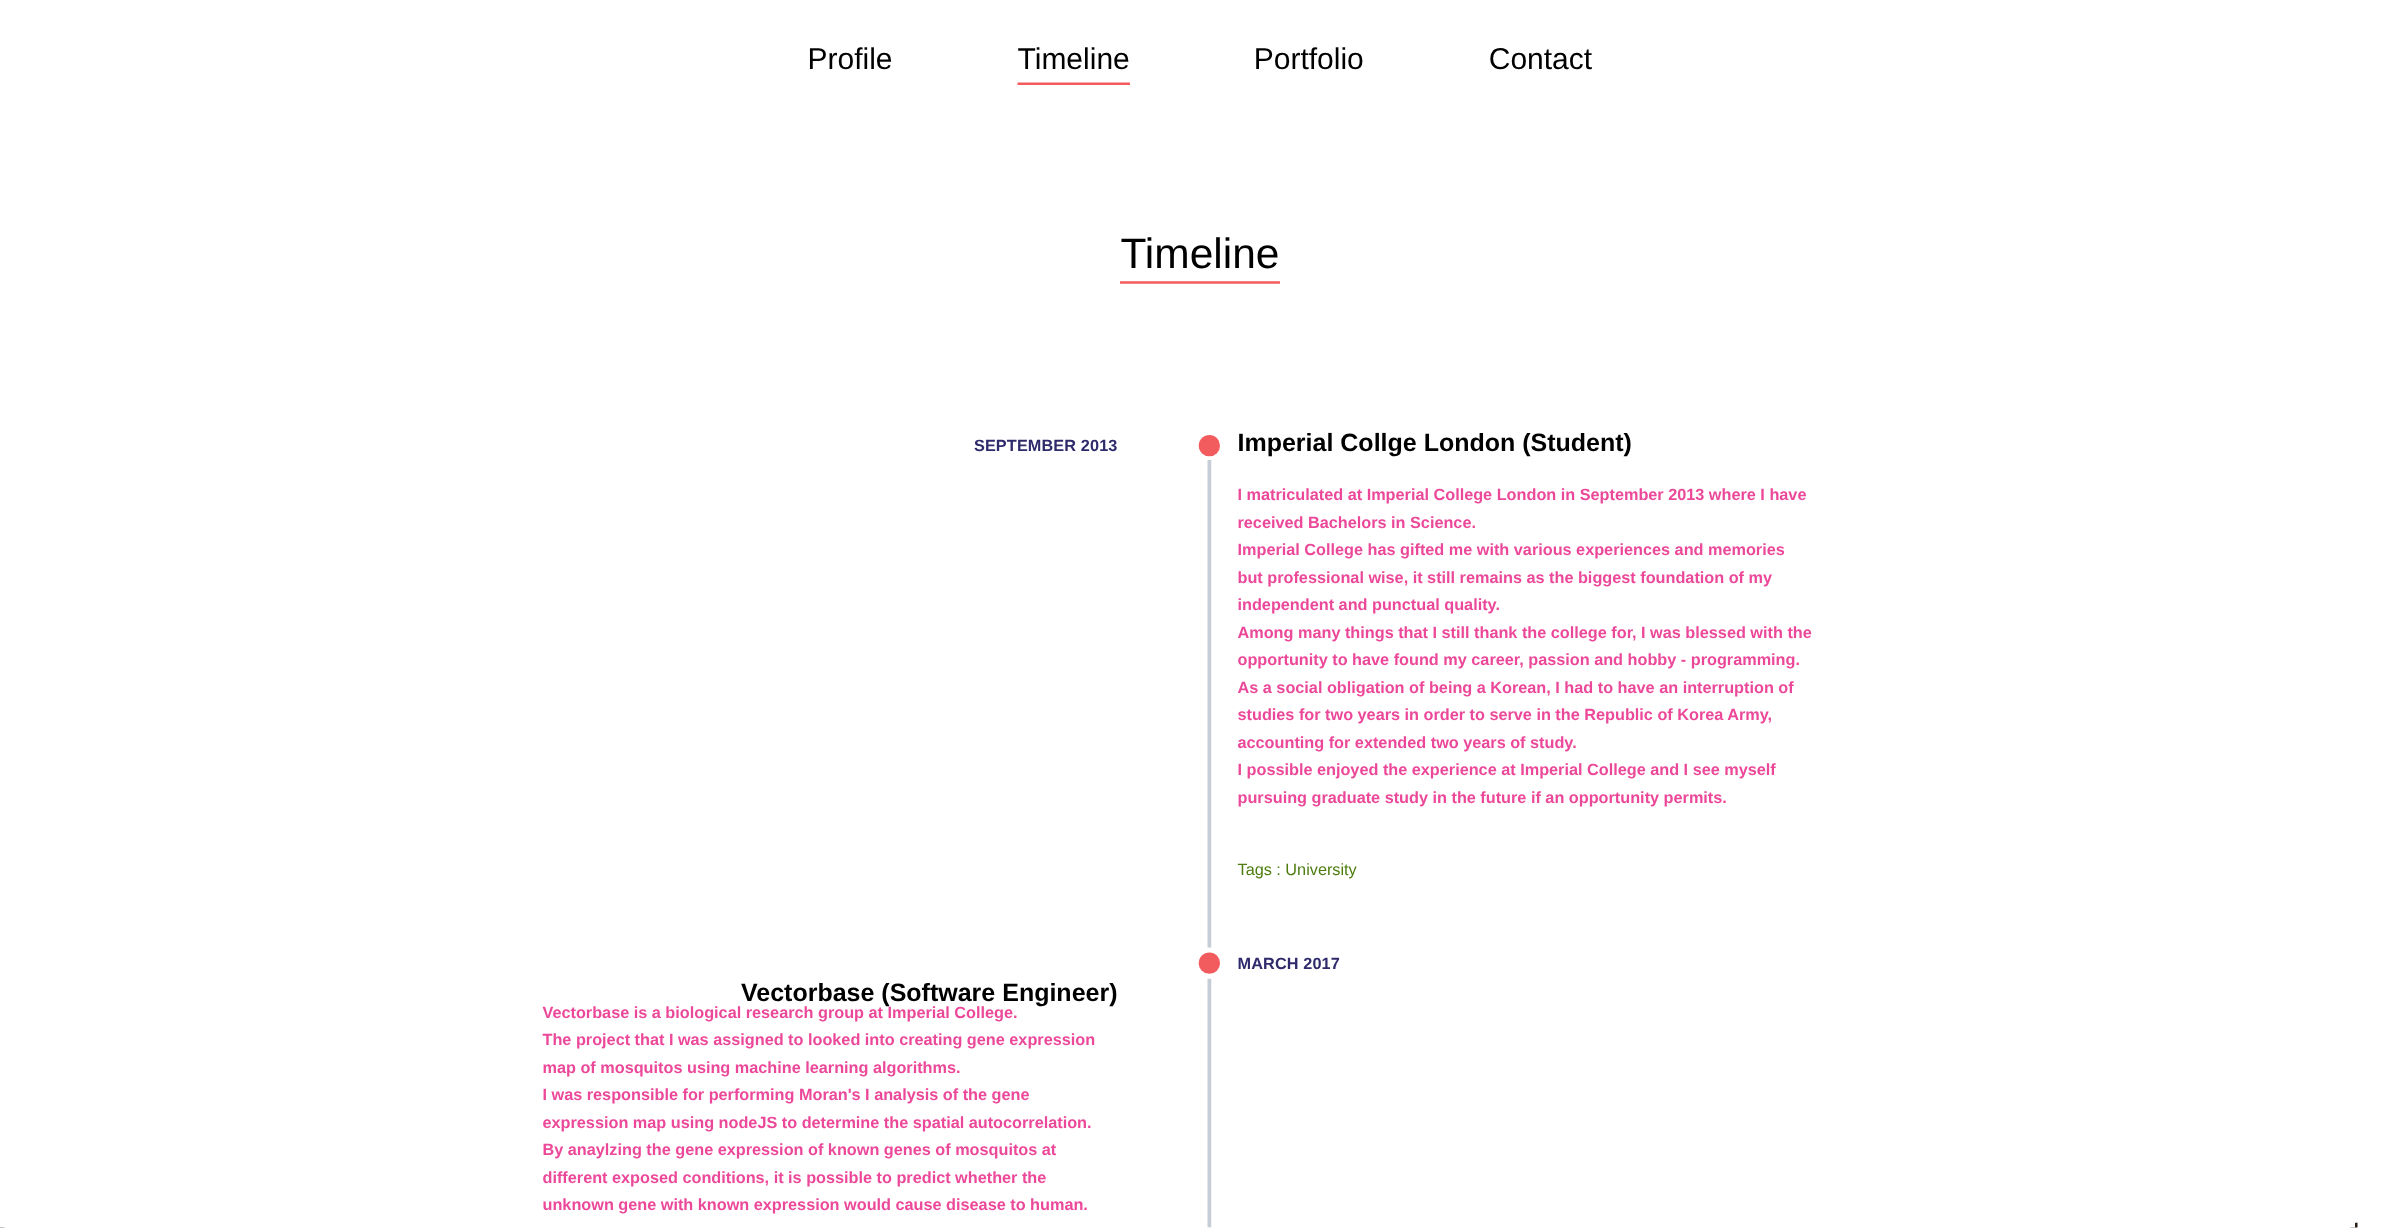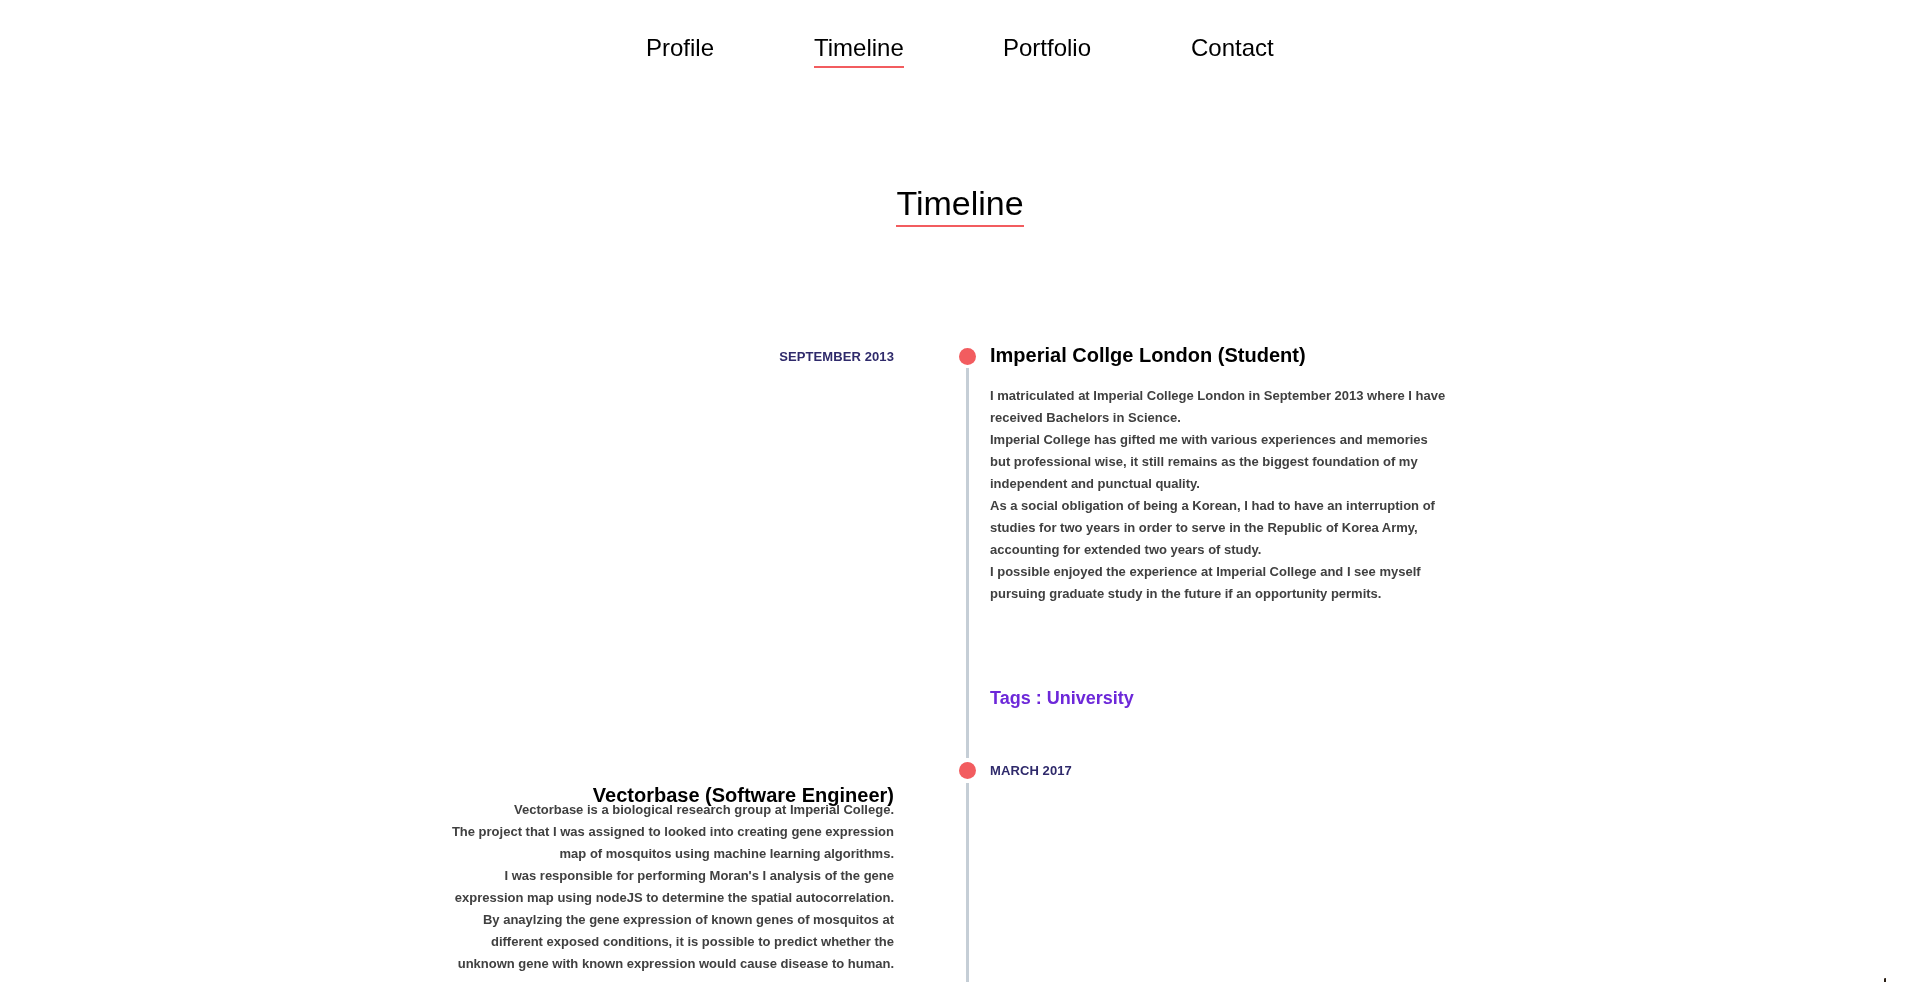--- a/index.html
+++ b/index.html
@@ -84,34 +84,34 @@
       font-size: 20px;
       font-weight: bold;
       color: #000000;
       white-space: nowrap;
     }
     .entry-body {
       position: absolute;
       width: 460px;
       font-size: 13px;
       font-weight: bold;
-      color: #404040;
+      color: #ec4899;
       line-height: 22px;
     }
     .entry-body p {
       margin: 0;
     }
     .entry-body.right-align {
-      text-align: right;
+      text-align: left;
     }
     .tags {
       position: absolute;
-      font-size: 18px;
-      font-weight: bold;
-      color: #6d28d9;
+      font-size: 13px;
+      font-weight: normal;
+      color: #4d7c0f;
       white-space: nowrap;
     }
     .corner {
       position: absolute;
       bottom: 0;
       width: 6px;
       height: 6px;
       background: #2a1e14;
     }
     .corner.left { left: 0; border-top-right-radius: 6px; background: transparent; box-shadow: -2px 2px 0 0 #2a1e14; }
@@ -136,20 +136,21 @@
   <div class="timeline-line" style="top:368px; height:390px;"></div>
   <div class="timeline-line" style="top:783px; height:199px;"></div>
 
   <section>
     <div class="date" style="right:990px; top:349px;">SEPTEMBER 2013</div>
     <div class="dot" style="top:348px;"></div>
     <div class="entry-title" style="left:990px; top:344px;">Imperial Collge London (Student)</div>
     <div class="entry-body" style="left:990px; top:385px;">
       <p>I matriculated at Imperial College London in September 2013 where I have received Bachelors in Science.</p>
       <p>Imperial College has gifted me with various experiences and memories but professional wise, it still remains as the biggest foundation of my independent and punctual quality.</p>
+      <p>Among many things that I still thank the college for, I was blessed with the opportunity to have found my career, passion and hobby - programming.</p>
       <p>As a social obligation of being a Korean, I had to have an interruption of studies for two years in order to serve in the Republic of Korea Army, accounting for extended two years of study.</p>
       <p>I possible enjoyed the experience at Imperial College and I see myself pursuing graduate study in the future if an opportunity permits.</p>
     </div>
     <div class="tags" style="left:990px; top:688px;">Tags : University</div>
   </section>
 
   <section>
     <div class="entry-title" style="right:990px; top:744px;margin-top:40px;">Vectorbase (Software Engineer)</div>
     <div class="dot" style="top:762px;"></div>
     <div class="date" style="left:990px; top:763px;">MARCH 2017</div>

